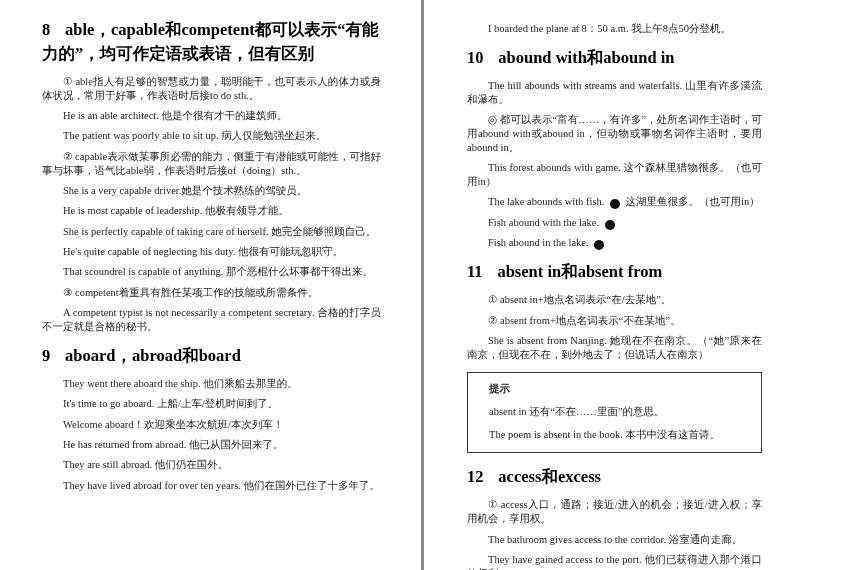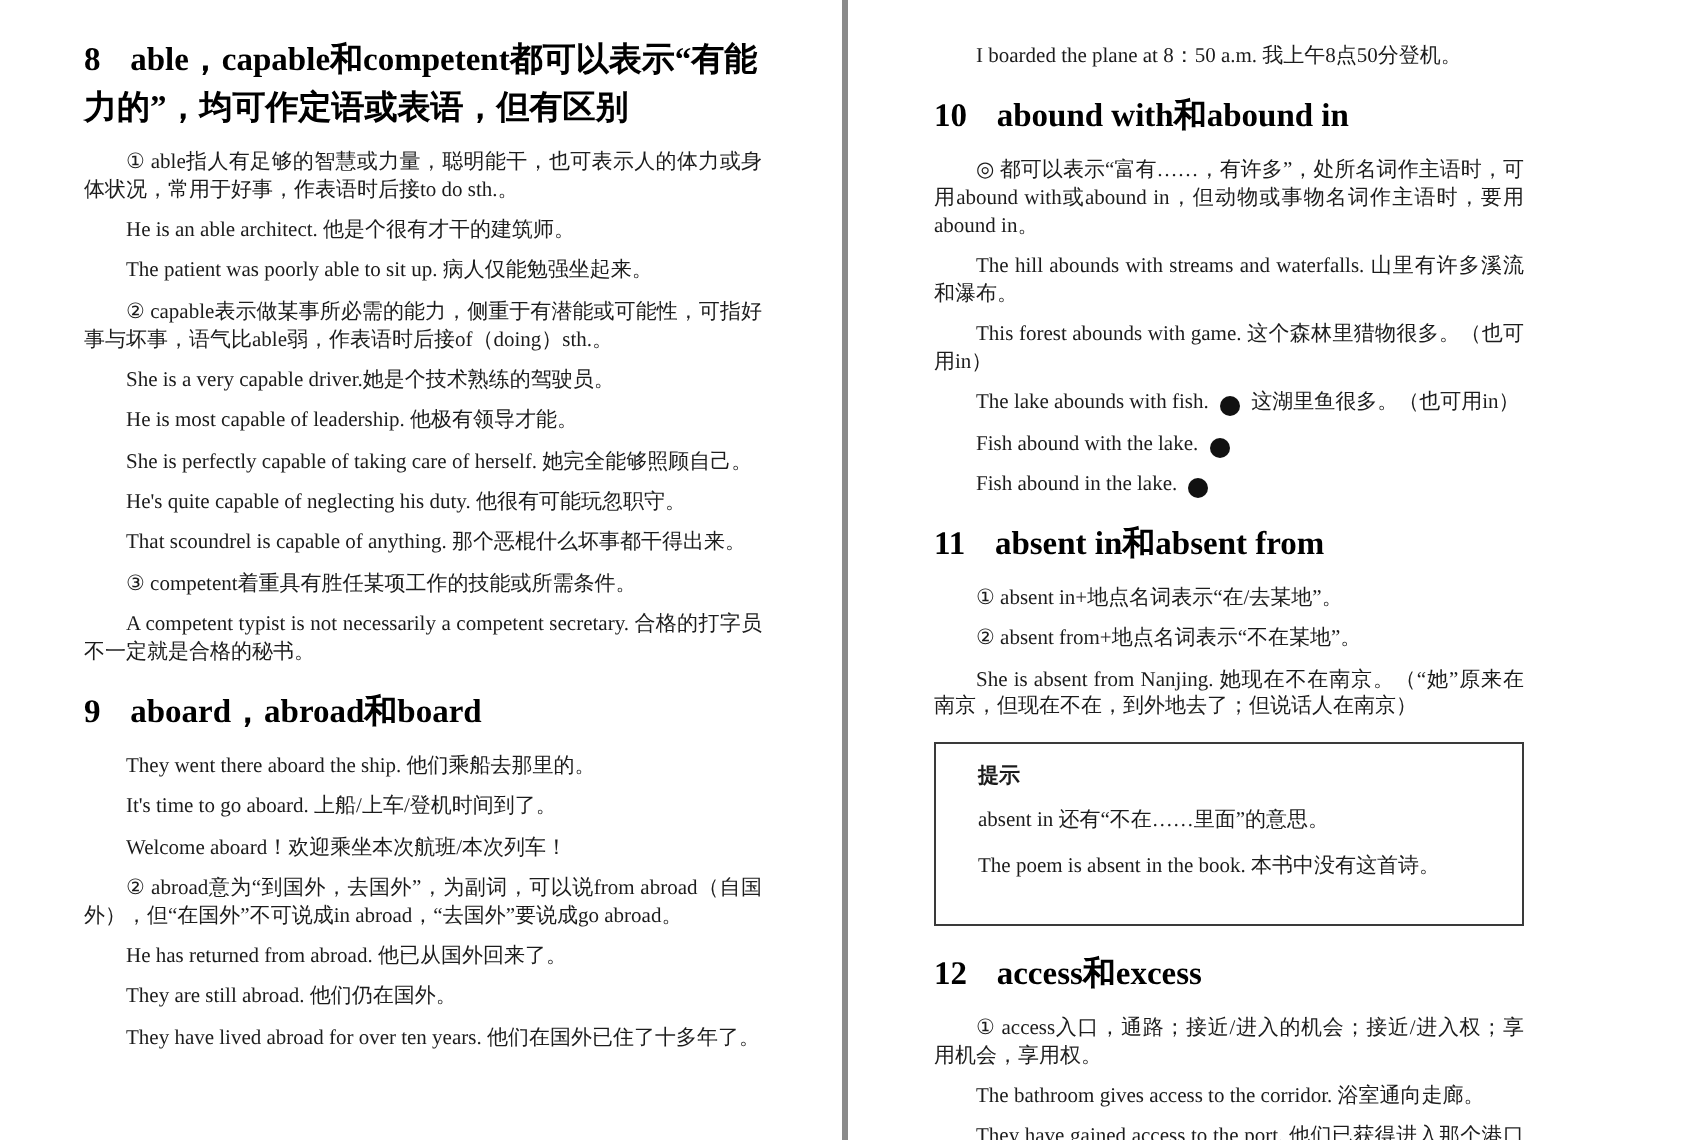--- a/index.html
+++ b/index.html
@@ -42,21 +42,21 @@
     font-size: 8px; line-height: 10px;
     text-align: center;
     vertical-align: -1px;
     margin: 0 3px;
     font-family: "DejaVu Sans", sans-serif;
   }
 
   .tipbox {
     border: 1px solid #3a3a3a;
     margin: 10px 0 12px 0;
-    padding: 9px 14px 12px 21px;
+    padding: 9px 14px 2px 21px;
   }
   .tip-title {
     font-weight: bold;
     font-size: 10.5px;
     margin: 0 0 9px 0;
   }
   .tip-line {
     font-size: 10.5px;
     line-height: 1.32;
     margin: 0 0 9px 0;
@@ -77,31 +77,30 @@
       <p class="para">He is most capable of leadership. 他极有领导才能。</p>
       <p class="para">She is perfectly capable of taking care of herself. 她完全能够照顾自己。</p>
       <p class="para">He's quite capable of neglecting his duty. 他很有可能玩忽职守。</p>
       <p class="para">That scoundrel is capable of anything. 那个恶棍什么坏事都干得出来。</p>
       <p class="para">③ competent着重具有胜任某项工作的技能或所需条件。</p>
       <p class="para">A competent typist is not necessarily a competent secretary. 合格的打字员不一定就是合格的秘书。</p>
       <h2 class="sec-heading"><span class="sec-num">9</span><span>aboard，abroad和board</span></h2>
       <p class="para">They went there aboard the ship. 他们乘船去那里的。</p>
       <p class="para">It's time to go aboard. 上船/上车/登机时间到了。</p>
       <p class="para">Welcome aboard！欢迎乘坐本次航班/本次列车！</p>
-      <p class="para">② abroad意为“到国外，去国外”，为副词，可以说from abroad（自国外），但“在国外”不可说成in abroad，“去国外”要说成go abroad。</p>
       <p class="para">He has returned from abroad. 他已从国外回来了。</p>
       <p class="para">They are still abroad. 他们仍在国外。</p>
       <p class="para">They have lived abroad for over ten years. 他们在国外已住了十多年了。</p>
     </div>
   <div class="divider"></div>
   <div class="page page-right">
       <p class="para">I boarded the plane at 8：50 a.m. 我上午8点50分登机。</p>
       <h2 class="sec-heading"><span class="sec-num">10</span><span>abound with和abound in</span></h2>
+      <p class="para">The hill abounds with streams and waterfalls. 山里有许多溪流和瀑布。</p>
       <p class="para">◎ 都可以表示“富有……，有许多”，处所名词作主语时，可用abound with或abound in，但动物或事物名词作主语时，要用abound in。</p>
-      <p class="para">The hill abounds with streams and waterfalls. 山里有许多溪流和瀑布。</p>
       <p class="para">This forest abounds with game. 这个森林里猎物很多。（也可用in）</p>
       <p class="para"><span>The lake abounds with fish. </span><span class="badge">✓</span><span> 这湖里鱼很多。（也可用in）</span></p>
       <p class="para"><span>Fish abound with the lake. </span><span class="badge">✗</span><span></span></p>
       <p class="para"><span>Fish abound in the lake. </span><span class="badge">✓</span><span></span></p>
       <h2 class="sec-heading"><span class="sec-num">11</span><span>absent in和absent from</span></h2>
       <p class="para">① absent in+地点名词表示“在/去某地”。</p>
       <p class="para">② absent from+地点名词表示“不在某地”。</p>
       <p class="para">She is absent from Nanjing. 她现在不在南京。（“她”原来在南京，但现在不在，到外地去了；但说话人在南京）</p>
       <div class="tipbox">
         <div class="tip-title">提示</div>

